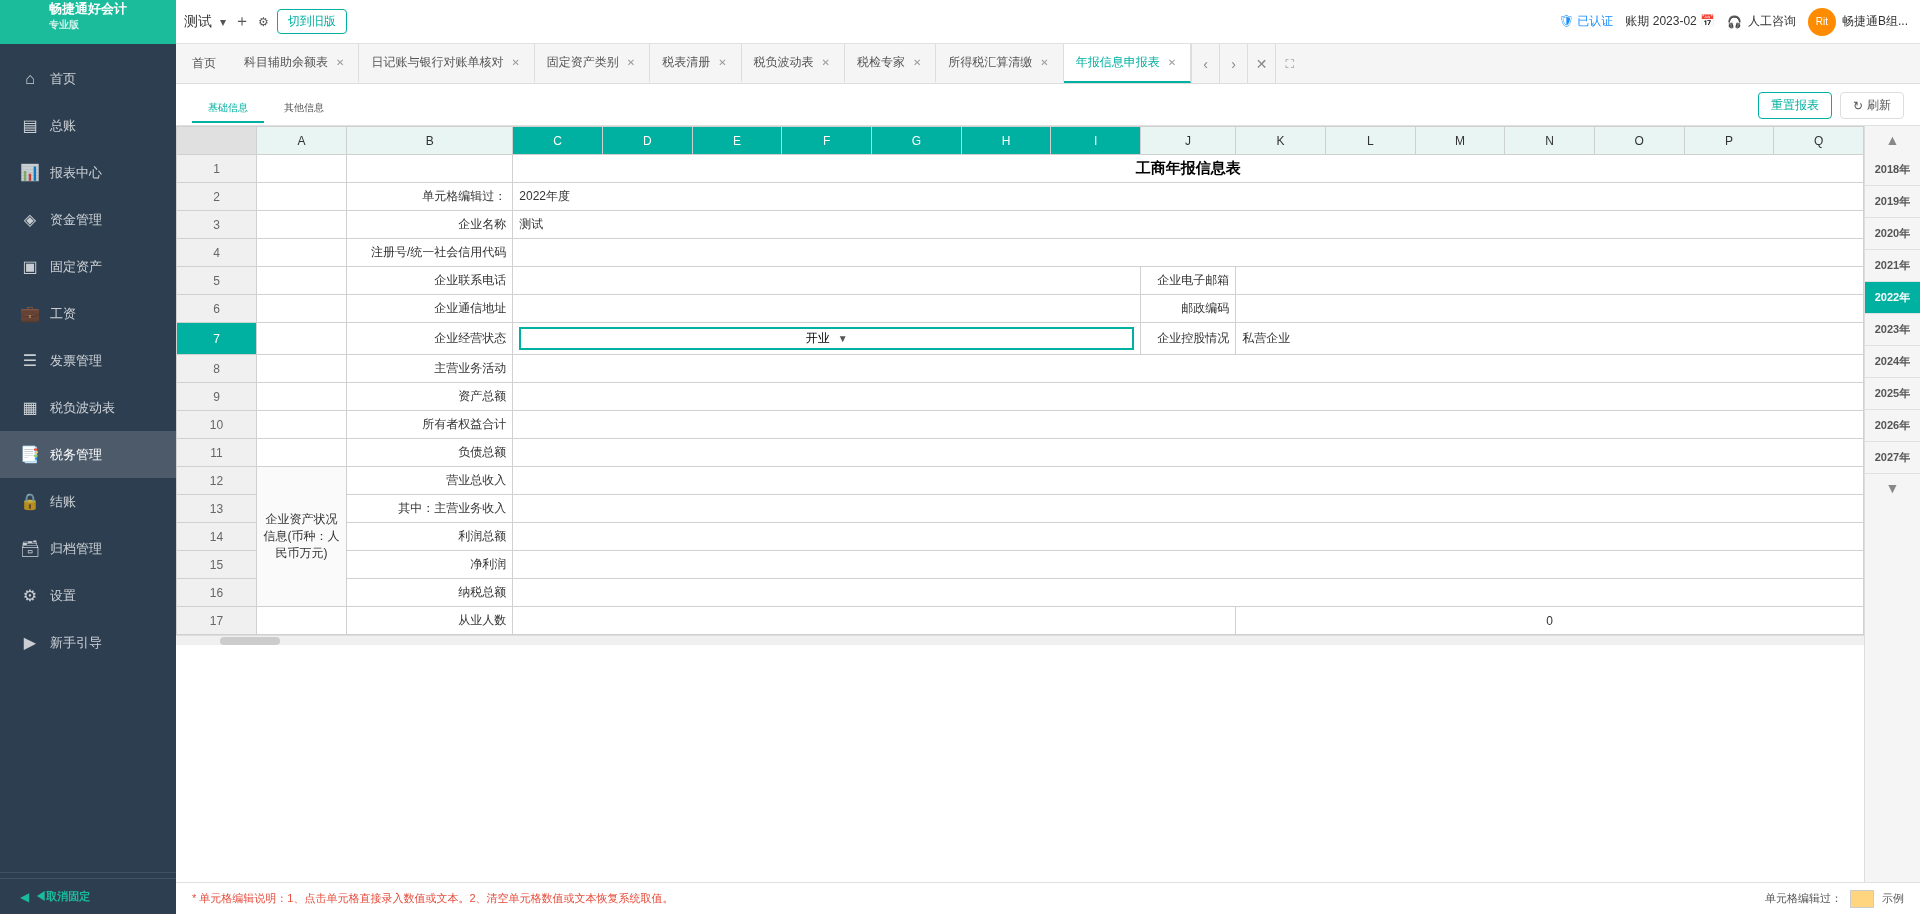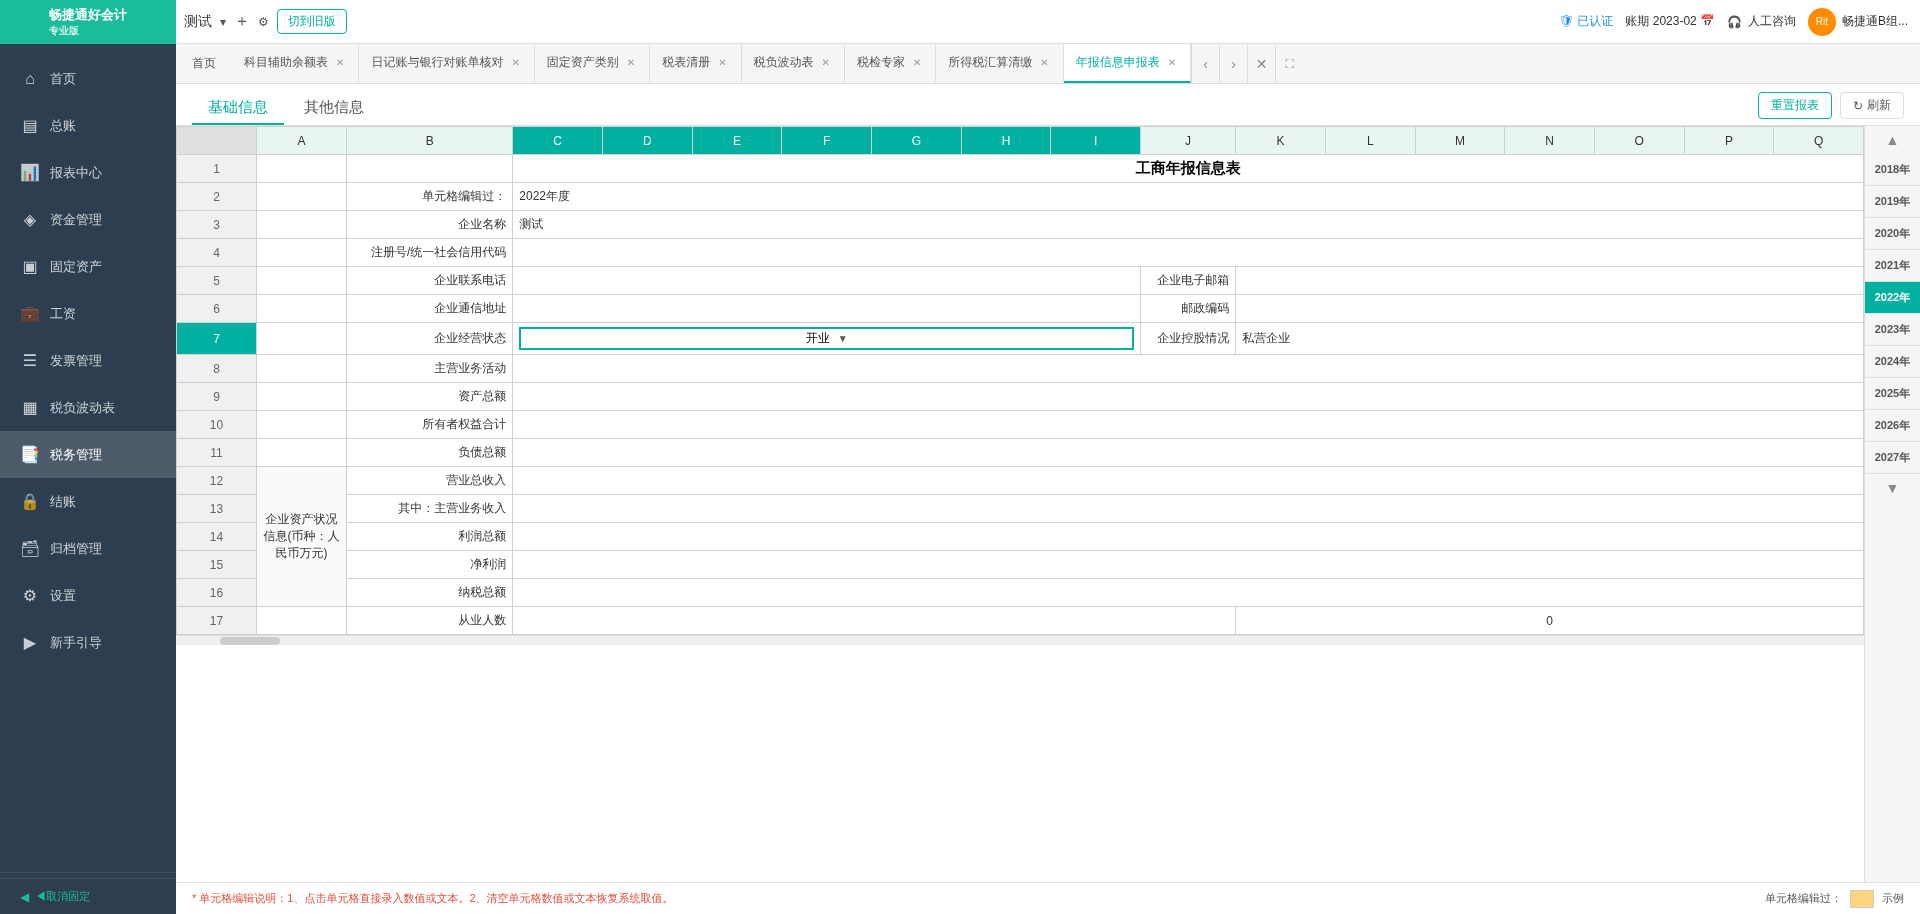--- a/index.html
+++ b/index.html
@@ -81,21 +81,21 @@
       background: #2d3e50;
       display: flex;
       flex-direction: column;
       flex-shrink: 0;
       overflow-y: auto;
     }
     .sidebar-logo {
       height: 56px;
       background: #1abc9c;
       display: flex;
-      align-items: center;
+      align-items: flex-start;
       justify-content: center;
       gap: 6px;
       color: #fff;
       font-size: 14px;
       font-weight: bold;
       flex-shrink: 0;
       font-family: Liberation Mono, monospace;
     }
     .sidebar-item {
       display: flex;
@@ -198,21 +198,21 @@
       display: flex;
       align-items: center;
       padding: 8px 16px 0;
       border-bottom: 1px solid #e0e0e0;
       background: #fff;
       gap: 4px;
       flex-shrink: 0;
     }
     .sub-tab {
       padding: 6px 16px;
-      font-size: 15px;
+      font-size: 10px;
       cursor: pointer;
       color: #555;
       border-bottom: 2px solid transparent;
     }
     .sub-tab.active {
       color: #00b0a0;
       border-bottom: 2px solid #00b0a0;
     }
     .sub-tab-actions {
       margin-left: auto;
@@ -478,21 +478,21 @@
       <span>设置</span>
     </div>
     <div class="sidebar-item">
       <span class="sidebar-item-icon">▶</span>
       <span>新手引导</span>
     </div>
     <div style="flex:1;"></div>
     <div style="height:6px;border-top:1px solid rgba(255,255,255,0.1);"></div>
     <div class="sidebar-collapse-btn">
       <span>◀</span>
-      <span style="font-size:11px;">◀取消固定</span>
+      <span style="font-size:11px;font-weight:bold;">◀取消固定</span>
     </div>
   </div>
 
   <div class="content-area">
 
     <div class="tab-bar">
       <div class="tab-home">首页</div>
       <div class="tab-item">
         <span>科目辅助余额表</span>
         <span class="tab-close">✕</span>

